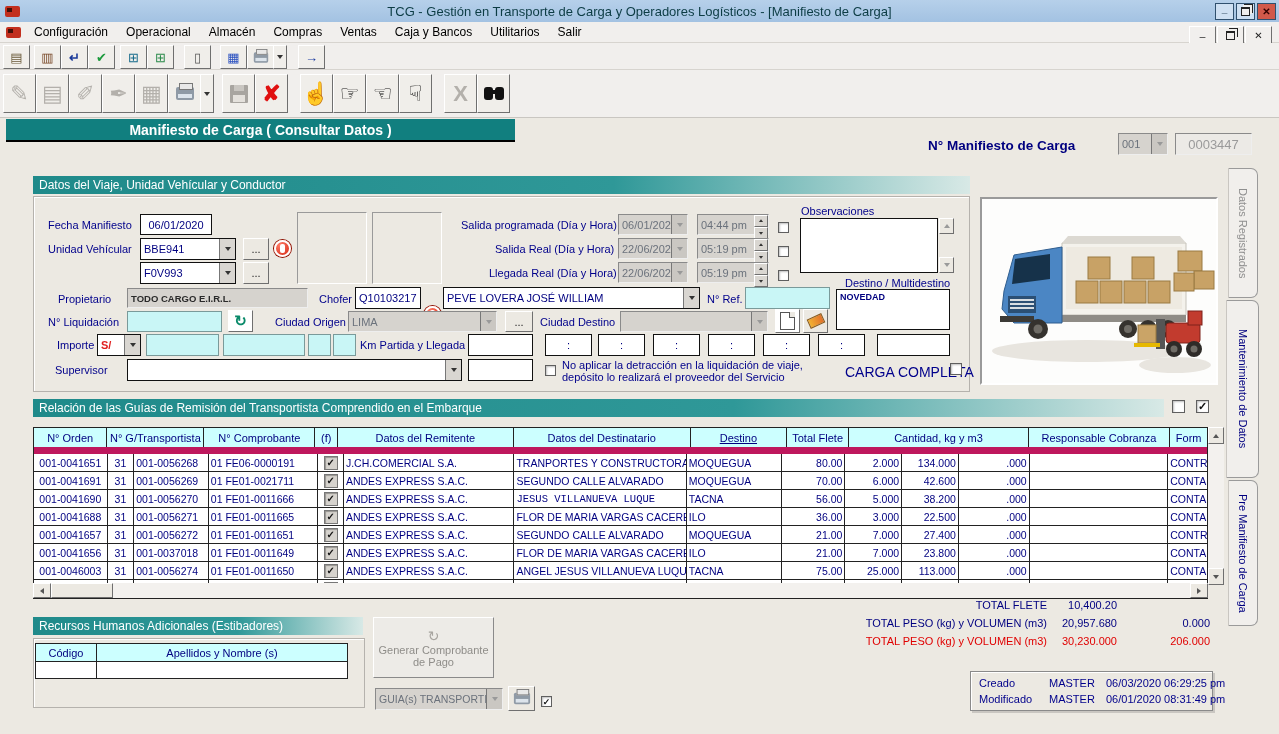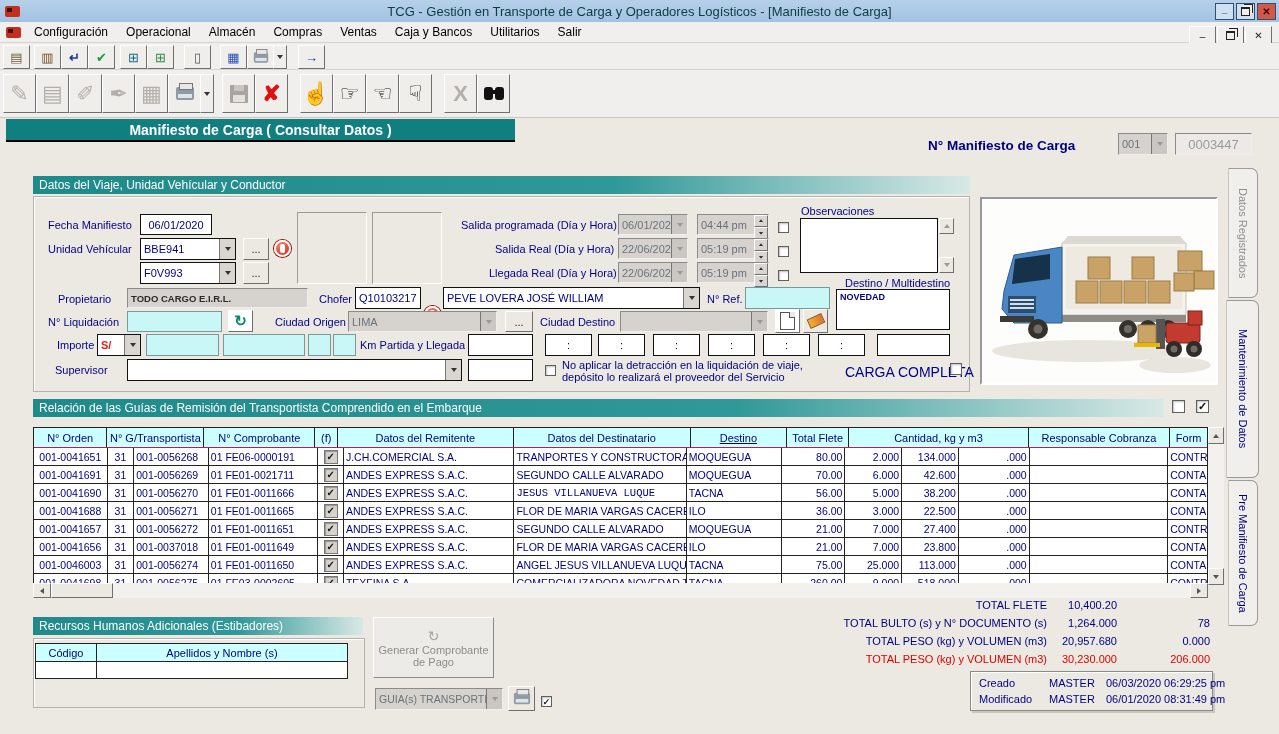--- a/index.html
+++ b/index.html
@@ -72,21 +72,21 @@
   .spin div{flex:1;background:#d9d6d1;border:1px solid;border-color:#fff #6f6f6f #6f6f6f #fff;
     display:flex;align-items:center;justify-content:center;}
   .teal-hdr{background:linear-gradient(90deg,#1f8a8a 0%,#2f9898 62%,#d8e9e6 100%);color:#fff;font-size:12px;
     display:flex;align-items:center;padding:0 6px;}
   .groupbox{border:1px solid #b5b2ad;box-shadow:inset 1px 1px 0 #fff;}
   .doc-glyph{width:13px;height:16px;background:#fff;border:1px solid #555;position:relative;}
   .doc-glyph:after{content:"";position:absolute;right:-1px;top:-1px;width:5px;height:5px;background:#ece9e2;border-left:1px solid #555;border-bottom:1px solid #555;}
   .eraser-glyph{width:14px;height:8px;background:linear-gradient(90deg,#f2b233,#e2702a);border:1px solid #8a5a1a;transform:rotate(-25deg);}
   
   .gtable{left:33px;top:427px;width:1175px;border:1px solid #222;background:#fff;}
-  .ghead{display:flex;background:#ccffff;border-bottom:1px solid #be185d;height:19px;}
+  .ghead{display:flex;background:#ccffff;border-bottom:7px solid #be185d;height:19px;}
   .ghead .hc{border-right:1px solid #222;color:#000080;font-size:11px;display:flex;align-items:center;
     justify-content:center;overflow:hidden;white-space:nowrap;}
   .grow{display:flex;height:17px;border-bottom:1px solid #222;background:#fff;}
   .grow .c{border-right:1px solid #222;color:#000080;font-size:10.5px;display:flex;align-items:center;
     padding:0 2px;overflow:hidden;white-space:nowrap;}
   .grow .c.r{justify-content:flex-end;}
   .grow .c.ctr{justify-content:center;}
   .rowchk{width:12px;height:12px;background:#d6d3ce;border:1px solid #777;box-shadow:inset 1px 1px 1px rgba(0,0,0,.3);
     display:flex;align-items:center;justify-content:center;font-size:10px;font-weight:bold;color:#111;margin:0 auto;}
   .sbar{background:#f3f1ee;}
@@ -664,25 +664,20 @@
         <span class="arr-r" style="border-left-color:#555;"></span>
       </div>
   </div>
 
   <div class="abs" style="left:700px;top:597px;width:512px;">
     <div style="position:relative;height:18px;">
       <div class="tot-lbl abs" style="right:165px;top:2px;">TOTAL FLETE</div>
       <div class="tot-val abs" style="right:95px;top:2px;">10,400.20</div>
     </div>
     <div style="position:relative;height:18px;">
-      <div class="tot-lbl abs" style="right:165px;top:2px;">TOTAL BULTO (s) y N° DOCUMENTO (s)</div>
-      <div class="tot-val abs" style="right:95px;top:2px;">1,264.000</div>
-      <div class="tot-val abs" style="right:2px;top:2px;">78</div>
-    </div>
-    <div style="position:relative;height:18px;">
       <div class="tot-lbl abs" style="right:165px;top:2px;">TOTAL PESO (kg) y VOLUMEN (m3)</div>
       <div class="tot-val abs" style="right:95px;top:2px;">20,957.680</div>
       <div class="tot-val abs" style="right:2px;top:2px;">0.000</div>
     </div>
     <div class="tot-red" style="position:relative;height:18px;">
       <div class="tot-lbl abs" style="right:165px;top:2px;">TOTAL PESO (kg) y VOLUMEN (m3)</div>
       <div class="tot-val abs" style="right:95px;top:2px;">30,230.000</div>
       <div class="tot-val abs" style="right:2px;top:2px;">206.000</div>
     </div>
   </div>

